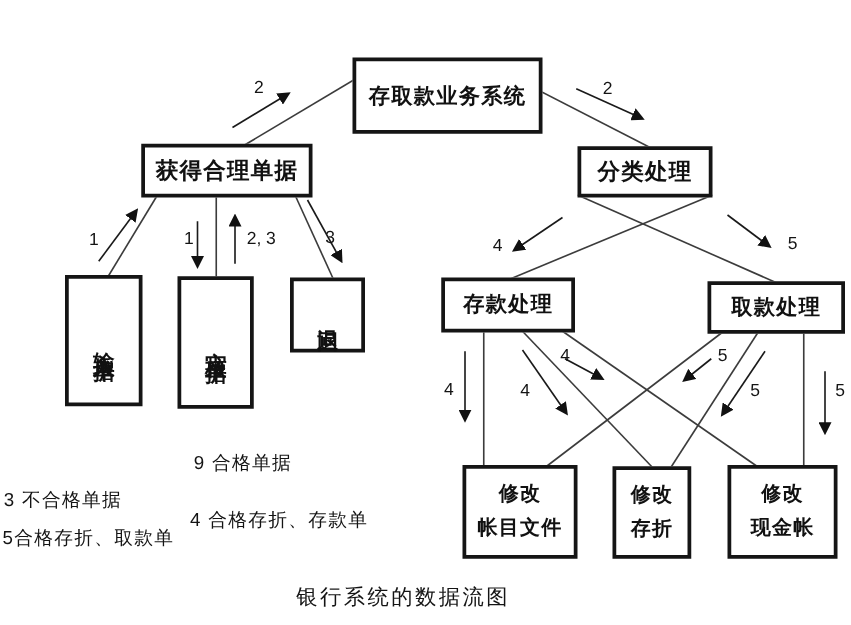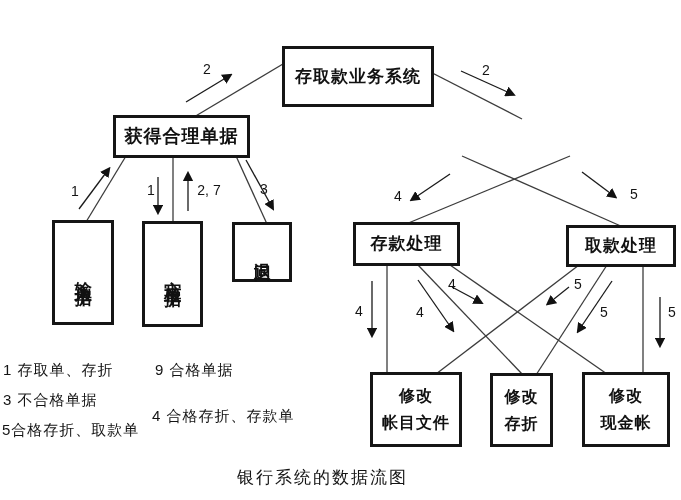--- a/index.html
+++ b/index.html
@@ -106,20 +106,23 @@
   </svg>
 
   <div class="node" style="left:282px;top:10px;width:152px;height:61px;margin-top:36px;">
     <span>存取款业务系统</span>
   </div>
 
   <div class="node" style="left:113px;top:115px;width:137px;height:43px;font-size:18px;">
     <span>获得合理单据</span>
   </div>
 
+  <div class="node" style="left:462px;top:117px;width:108px;height:41px;font-size:18px;">
+    <span>分类处理</span>
+  </div>
 
   <div class="node vtext" style="left:52px;top:220px;width:62px;height:105px;">
     <span>输入单据</span>
   </div>
 
   <div class="node vtext" style="left:142px;top:221px;width:61px;height:106px;">
     <span>审核单据</span>
   </div>
 
   <div class="node vtext" style="left:232px;top:222px;width:60px;height:60px;">
@@ -146,32 +149,31 @@
 
   <div class="node two-line" style="left:582px;top:372px;width:88px;height:75px;font-size:16px;">
     <span>修改</span>
     <span>现金帐</span>
   </div>
 
   <span class="edge-label" style="left:207px;top:69px;">2</span>
   <span class="edge-label" style="left:486px;top:70px;">2</span>
   <span class="edge-label" style="left:75px;top:191px;">1</span>
   <span class="edge-label" style="left:151px;top:190px;">1</span>
-  <span class="edge-label" style="left:209px;top:190px;">2, 7</span>
+  <span class="edge-label" style="left:209px;top:190px;">2, 3</span>
   <span class="edge-label" style="left:264px;top:189px;">3</span>
   <span class="edge-label" style="left:398px;top:196px;">4</span>
   <span class="edge-label" style="left:634px;top:194px;">5</span>
   <span class="edge-label" style="left:359px;top:311px;">4</span>
   <span class="edge-label" style="left:420px;top:312px;">4</span>
   <span class="edge-label" style="left:452px;top:284px;">4</span>
   <span class="edge-label" style="left:578px;top:284px;">5</span>
   <span class="edge-label" style="left:604px;top:312px;">5</span>
   <span class="edge-label" style="left:672px;top:312px;">5</span>
 
-  <span class="legend-item" style="left:3px;top:361px;">1 存取单、存折</span>
   <span class="legend-item" style="left:155px;top:361px;">9 合格单据</span>
   <span class="legend-item" style="left:3px;top:391px;">3 不合格单据</span>
   <span class="legend-item" style="left:152px;top:391px;margin-top:16px;">4 合格存折、存款单</span>
   <span class="legend-item" style="left:2px;top:421px;">5合格存折、取款单</span>
 
   <div id="caption">银行系统的数据流图</div>
 
 </div>
 
 </body></html>

